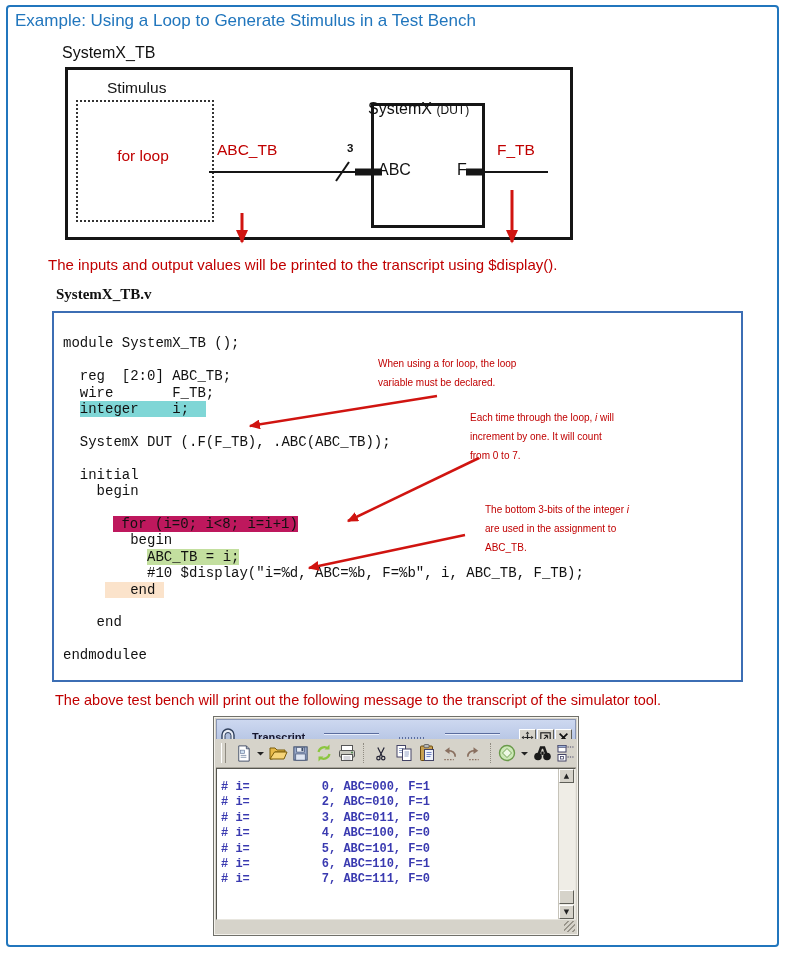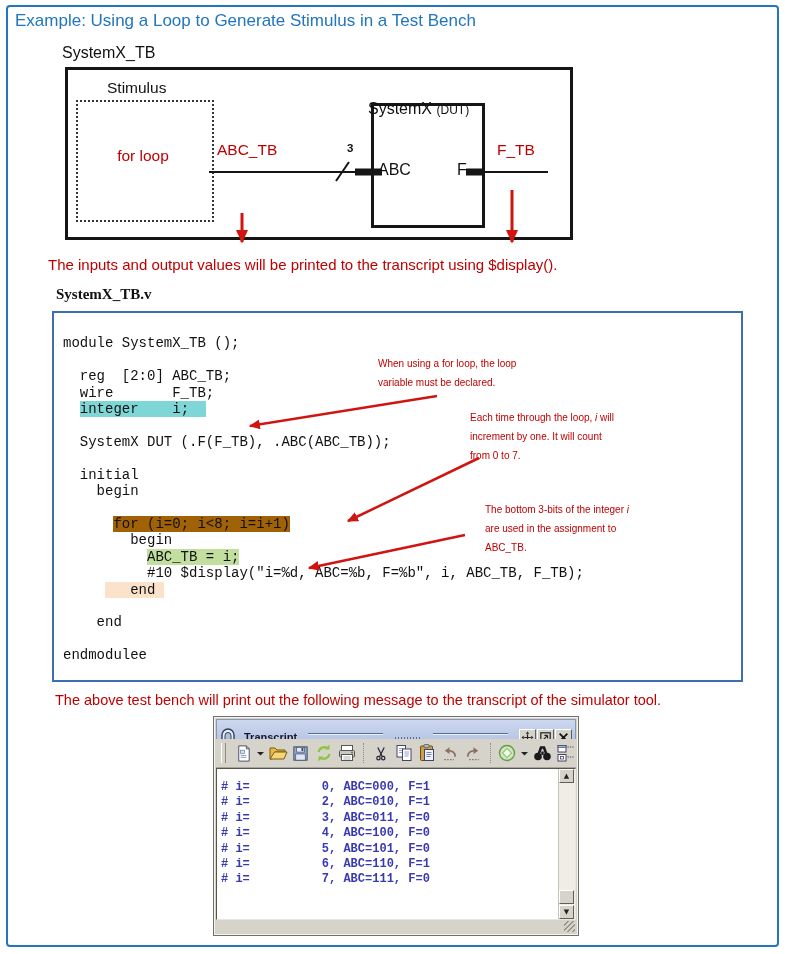--- a/index.html
+++ b/index.html
@@ -37,21 +37,21 @@
   .ann-0{left:378px;top:354px;}
   .ann-1{left:470px;top:408px;}
   .ann-2{left:485px;top:488px;margin-top:12px;}
   svg.overlay{position:absolute;left:0;top:0;pointer-events:none;}
   .caption2{left:55px;top:692px;font-size:14.5px;color:var(--red);}
   
   .twin{left:213px;top:716px;width:364px;height:218px;background:#d6d3ca;
         border:1px solid #70706a;box-shadow:inset 0 0 0 1px #f4f2ec;}
   .ttitle{position:absolute;left:2px;top:2px;right:2px;height:36px;
           background:linear-gradient(#cdd8f0,#a9badd);border:1px solid #8a96b4;
-          display:flex;align-items:center;gap:8px;padding:0 3px;box-sizing:border-box;}
+          display:flex;align-items:center;gap:16px;padding:0 3px;box-sizing:border-box;}
   .ttitle .tname{font-size:11px;font-weight:bold;color:#15152e;}
   .tgrip{flex:1;height:9px;display:flex;flex-direction:column;justify-content:space-between;margin:0 3px;}
   .tgrip .gl{height:1px;background:#5a6c9e;box-shadow:0 1px 0 #e8eefc;}
   .tgrip-dots{width:26px;height:7px;margin:6px 1px 0 1px;
               background:repeating-linear-gradient(90deg,#5a6c9e 0 1px,transparent 1px 3px);}
   .twbtn{width:15px;height:14px;background:#d6d3ca;border:1px solid;
          border-color:#ffffff #5f5f58 #5f5f58 #ffffff;display:flex;align-items:center;
          justify-content:center;flex:0 0 auto;cursor:pointer;}
   .ttoolbar{position:absolute;left:2px;top:22px;right:2px;height:29px;background:#d6d3ca;
             border-bottom:1px solid #a8a49a;display:flex;align-items:center;gap:2px;
@@ -127,21 +127,21 @@
       <div class="code-line">&nbsp;</div>
       <div class="code-line"><span>  reg  [2:0] ABC_TB;</span></div>
       <div class="code-line"><span>  wire       F_TB;</span></div>
       <div class="code-line"><span>  </span><span style="background: rgb(127, 214, 214);">integer    i;  </span></div>
       <div class="code-line">&nbsp;</div>
       <div class="code-line"><span>  SystemX DUT (.F(F_TB), .ABC(ABC_TB));</span></div>
       <div class="code-line">&nbsp;</div>
       <div class="code-line"><span>  initial</span></div>
       <div class="code-line"><span>    begin</span></div>
       <div class="code-line">&nbsp;</div>
-      <div class="code-line"><span>      </span><span style="background: #a16207;">for (i=0; i&lt;8; i=i+1)</span></div>
+      <div class="code-line"><span>      </span><span style="background: #be185d; padding-left: 8px;">for (i=0; i&lt;8; i=i+1)</span></div>
       <div class="code-line"><span>        begin</span></div>
       <div class="code-line"><span>          </span><span style="background: rgb(195, 223, 159);">ABC_TB = i;</span></div>
       <div class="code-line"><span>          #10 $display("i=%d, ABC=%b, F=%b", i, ABC_TB, F_TB);</span></div>
       <div class="code-line"><span>     </span><span style="background: rgb(251, 227, 203);">   end </span></div>
       <div class="code-line">&nbsp;</div>
       <div class="code-line"><span>    end</span></div>
       <div class="code-line">&nbsp;</div>
       <div class="code-line"><span>endmodulee</span></div>
     </div>
 

